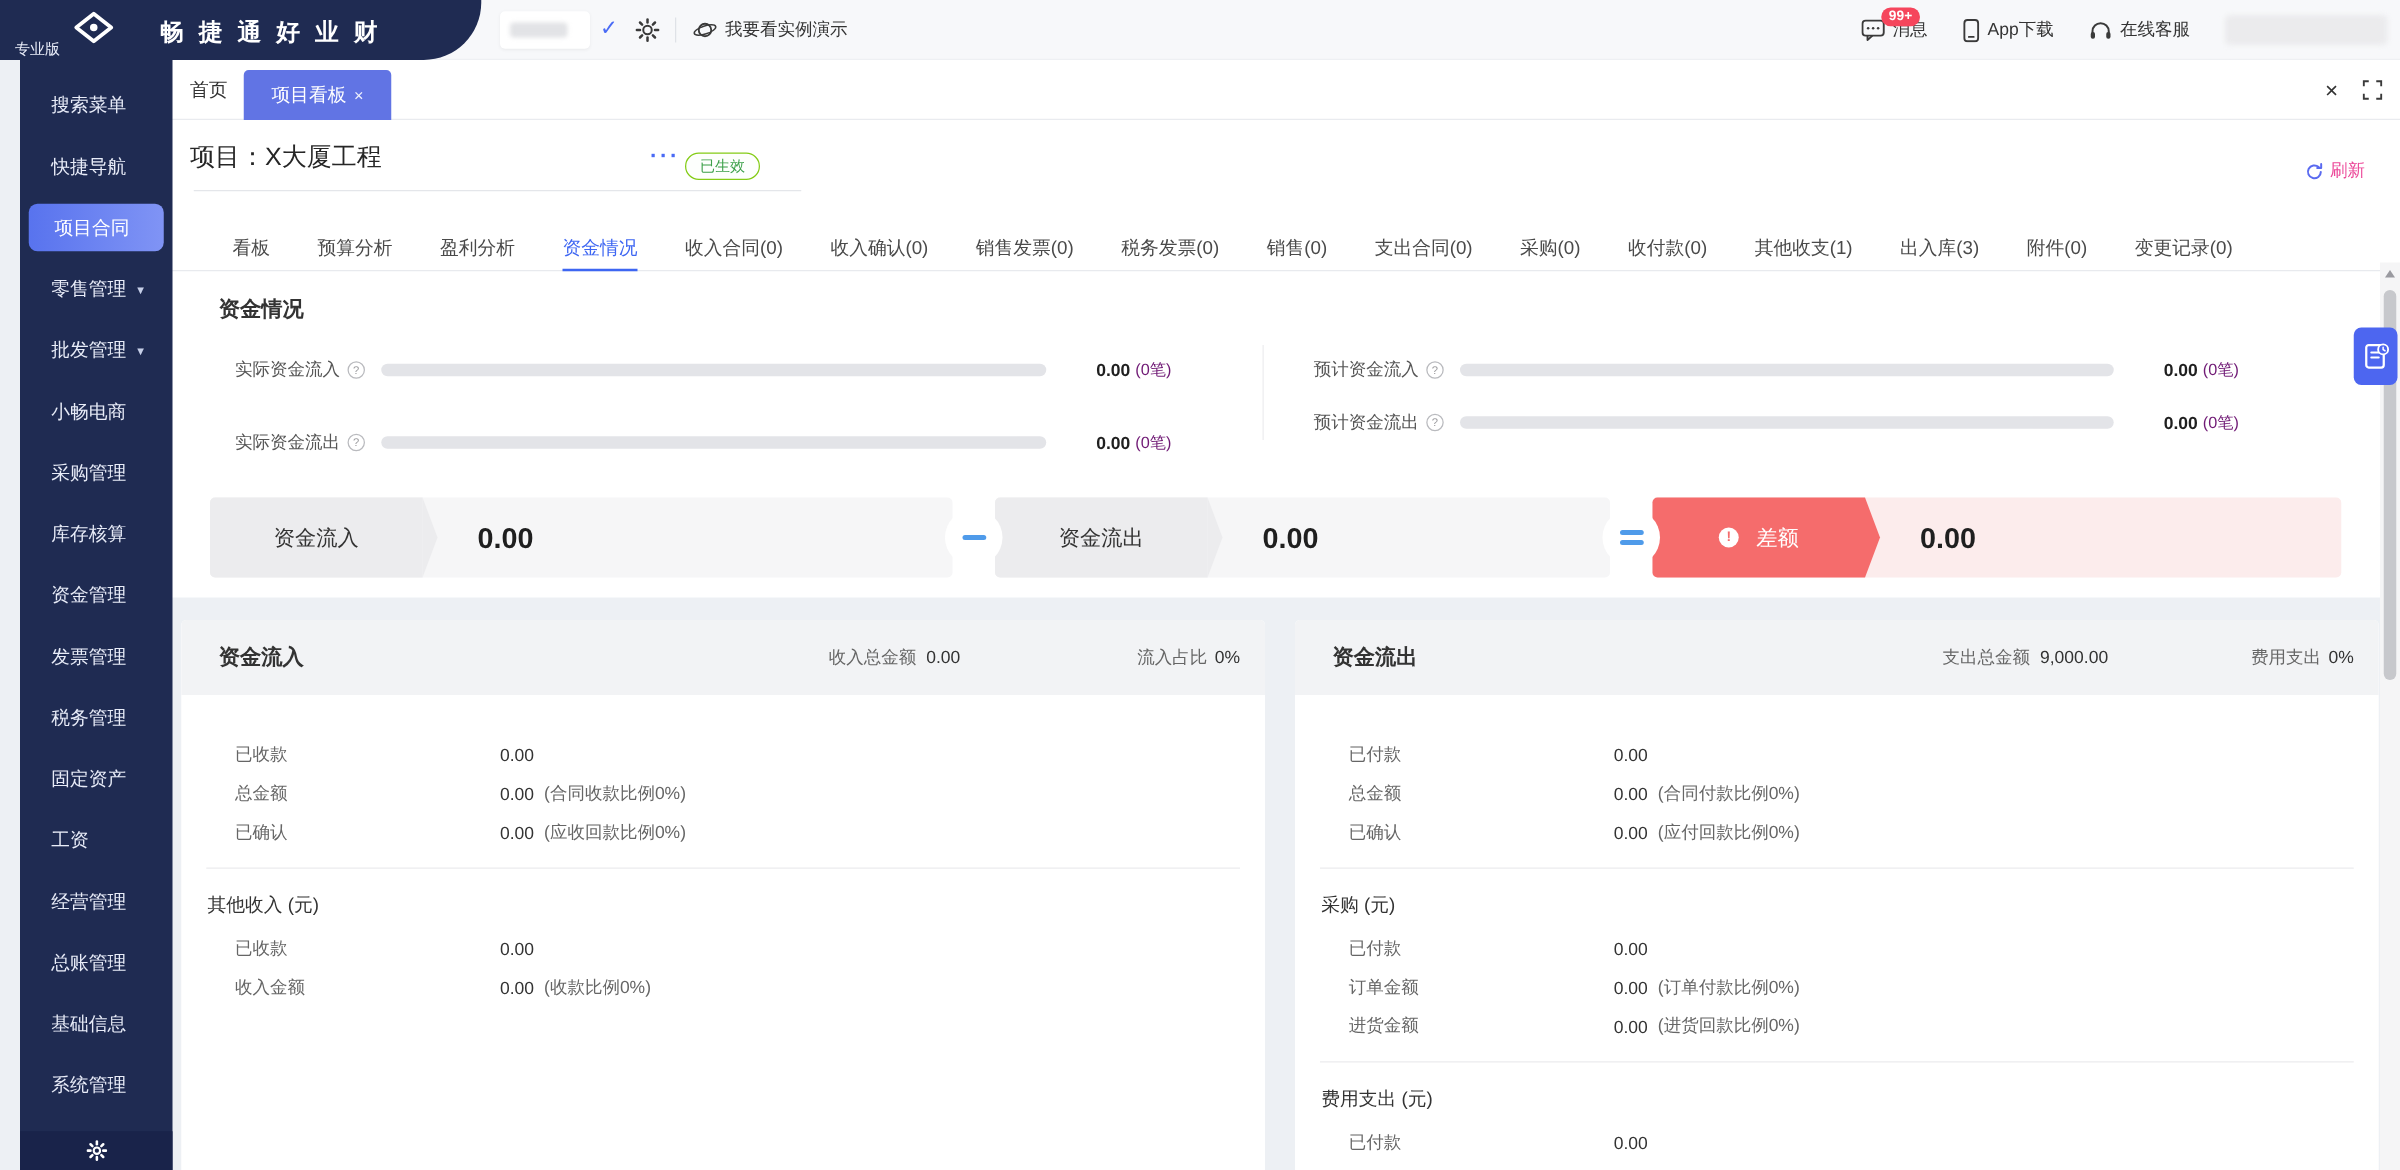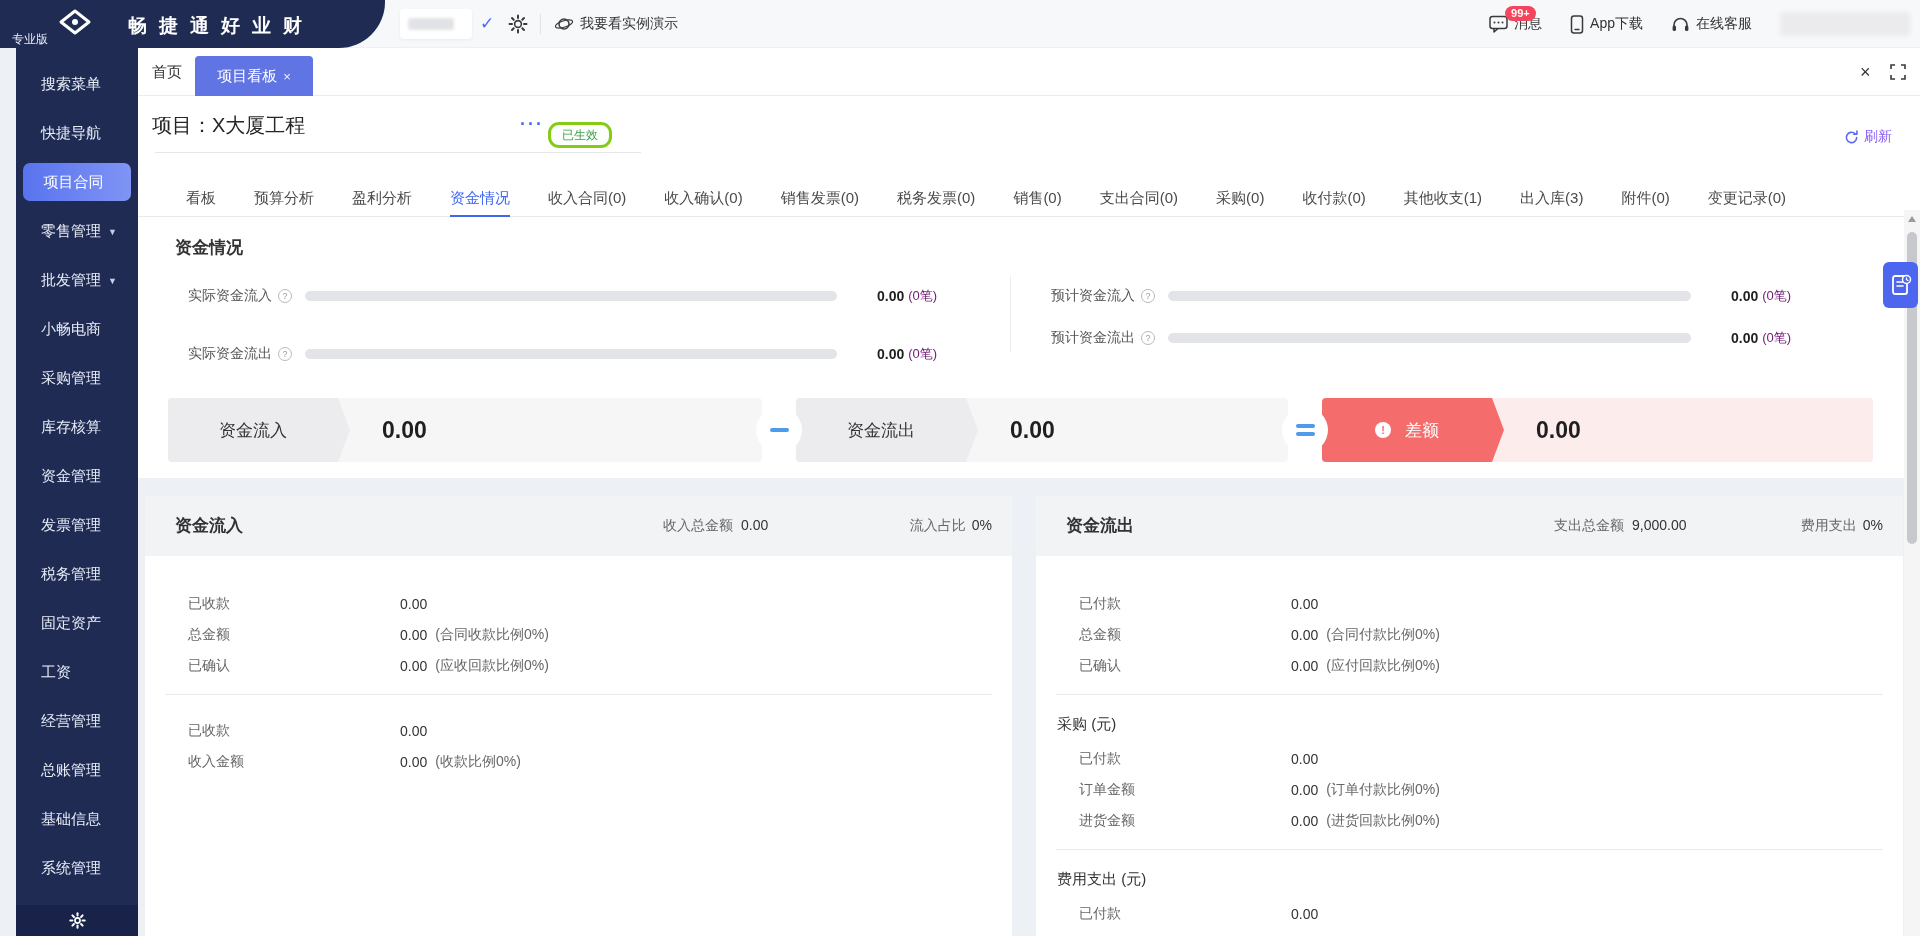--- a/index.html
+++ b/index.html
@@ -40,22 +40,22 @@
   .tabbar-close { position:absolute; left:1738px; top:14px; font-size:18px; color:#333; cursor:pointer; }
   .tabbar-full { position:absolute; left:1768px; top:16px; cursor:pointer; }
 
   
   .main { position:absolute; left:122px; top:96px; width:1798px; height:840px; }
   .panel { position:absolute; left:0; top:0; width:1798px; height:382px; background:#fff; }
 
   .proj-title { position:absolute; left:30px; top:16px; font-size:20px; color:#262626; }
   .proj-underline { position:absolute; left:33px; top:56px; width:486px; height:1px; background:#e4e6ea; }
   .proj-more { position:absolute; left:398px; top:18px; color:#4a6bf5; font-size:18px; font-weight:700; letter-spacing:2px; cursor:pointer; }
-  .status-badge { position:absolute; left:426px; top:26px; border:3px solid #84cc16; color:#3da14a; font-size:12px; line-height:20px; padding:0 11px; border-radius:11px; background:#fdfffd; }
-  .refresh-btn { position:absolute; right:28px; top:32px; display:flex; align-items:center; gap:5px; font-size:14px; color:#8b5cf6; cursor:pointer; }
+  .status-badge { position:absolute; left:426px; top:26px; border:1px solid #84cc16; color:#3da14a; font-size:12px; line-height:20px; padding:0 11px; border-radius:11px; background:#fdfffd; }
+  .refresh-btn { position:absolute; right:28px; top:32px; display:flex; align-items:center; gap:5px; font-size:14px; color:#ec4899; cursor:pointer; }
 
   .tabs-row { position:absolute; left:0; top:84px; width:1798px; height:37px; border-bottom:1px solid #e8eaee; display:flex; align-items:stretch; padding-left:64px; gap:38px; }
   .ctab { display:flex; align-items:center; font-size:15px; color:#4a4a4a; position:relative; cursor:pointer; white-space:nowrap; }
   .ctab.active { color:#3e66f2; }
   .ctab.active::after { content:""; position:absolute; left:0; right:0; bottom:-1px; height:2px; background:#3e66f2; }
 
   .fund-title { position:absolute; left:53px; top:140px; font-size:17px; font-weight:700; color:#333; }
   .fund-row { position:absolute; height:24px; display:flex; align-items:center; }
   .fund-label { font-size:14px; color:#555; display:flex; align-items:center; gap:6px; white-space:nowrap; }
   .qmark { width:14px; height:14px; border:1px solid #b9babe; border-radius:50%; color:#9b9b9e; font-size:9px; display:inline-flex; align-items:center; justify-content:center; }
@@ -459,20 +459,21 @@
                 <span class="cn">(合同收款比例0%)</span>
               </div>
 
               <div class="crow">
                 <span class="cl">已确认</span>
                 <span class="cv">0.00</span>
                 <span class="cn">(应收回款比例0%)</span>
               </div>
             </div>
           <div class="sec-div"></div>
+          <div class="sec-title">其他收入 (元)</div>
           <div>
 
               <div class="crow">
                 <span class="cl">已收款</span>
                 <span class="cv">0.00</span>
                 <span class="cn"></span>
               </div>
 
               <div class="crow">
                 <span class="cl">收入金额</span>

